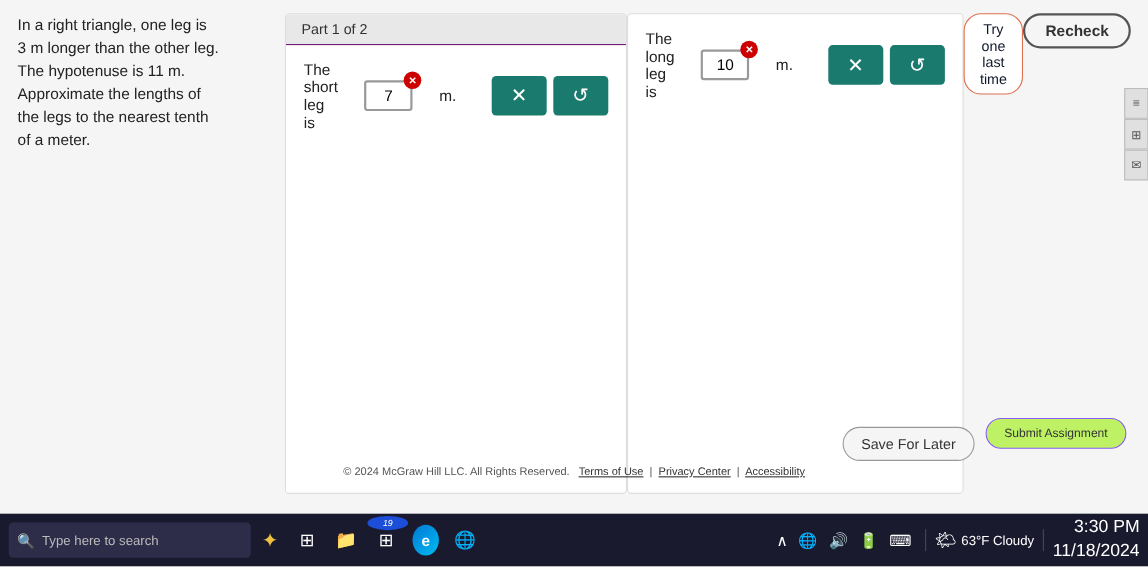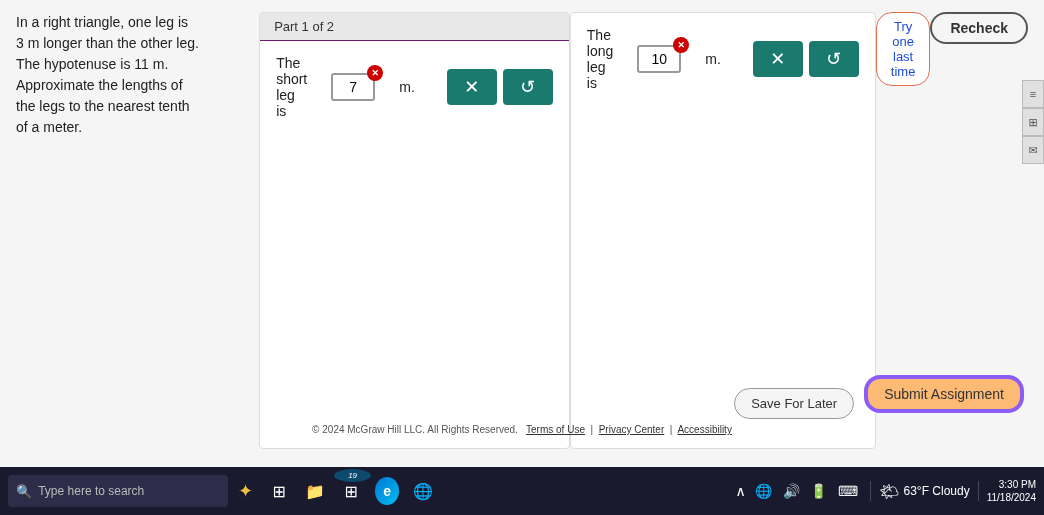--- a/index.html
+++ b/index.html
@@ -135,21 +135,21 @@
       cursor: pointer;
       display: flex;
       align-items: center;
       justify-content: center;
     }
 
     
     .try-again-btn {
       border: 1px solid #e07050;
       background: #fff;
-      color: #1d4ed8;
+      color: #0f172a;
       border-radius: 16px;
       padding: 6px 14px;
       font-size: 13px;
       cursor: pointer;
       align-self: flex-start;
       margin-bottom: 8px;
     }
 
     
     .recheck-btn {
@@ -179,26 +179,26 @@
       background: #f5f5f5;
       color: #333;
       border-radius: 16px;
       padding: 7px 16px;
       font-size: 13px;
       cursor: pointer;
       margin-top: 20px;
     }
 
     .submit-btn {
-      border: 4px solid #8b5cf6;
-      background: #fdba74;
+      border: 1px solid #8b5cf6;
+      background: #bef264;
       color: #333;
       border-radius: 16px;
       padding: 7px 16px;
-      font-size: 14px;
+      font-size: 11px;
       cursor: pointer;
     }
 
     
     .copyright-bar {
       position: absolute;
       bottom: 32px;
       left: 0;
       right: 0;
       text-align: center;
@@ -322,21 +322,21 @@
       font-size: 12px;
     }
 
     .weather-icon {
       font-size: 16px;
     }
 
     .clock-info {
       text-align: right;
       color: white;
-      font-size: 10px;
+      font-size: 16px;
       line-height: 1.3;
     }
 
     .edge-icon {
       width: 28px;
       height: 28px;
       border-radius: 50%;
       background: linear-gradient(135deg, #0078d4, #00bcf2);
       display: flex;
       align-items: center;
@@ -355,21 +355,21 @@
 
     .number-badge {
       position: relative;
       display: inline-block;
     }
 
     .number-badge .badge-num {
       position: absolute;
       top: -6px;
       right: -4px;
-      background: #0c4a6e;
+      background: #1d4ed8;
       color: white;
       font-size: 8px;
       border-radius: 50%;
       width: 37px;
       height: 13px;
       display: flex;
       align-items: center;
       justify-content: center;
       font-style: italic;
     }

